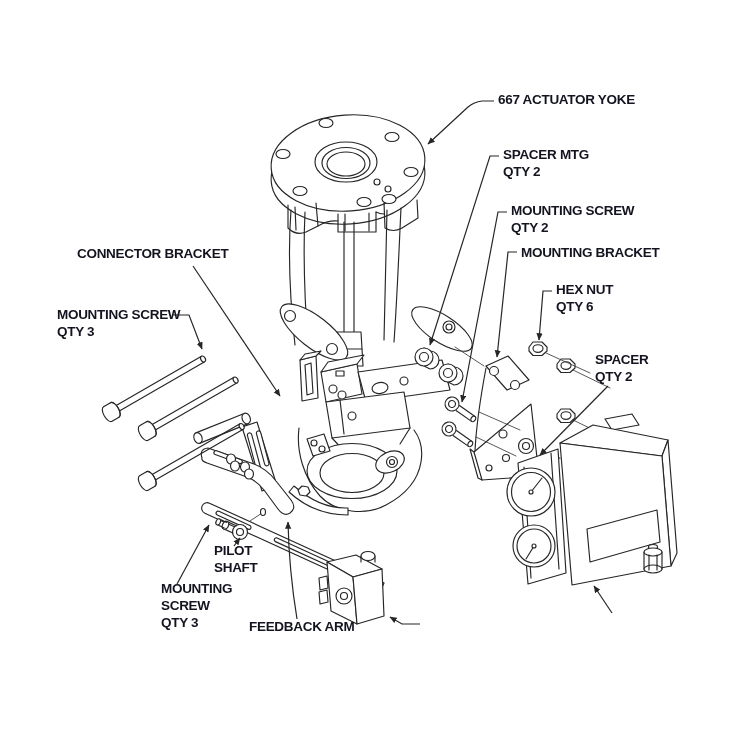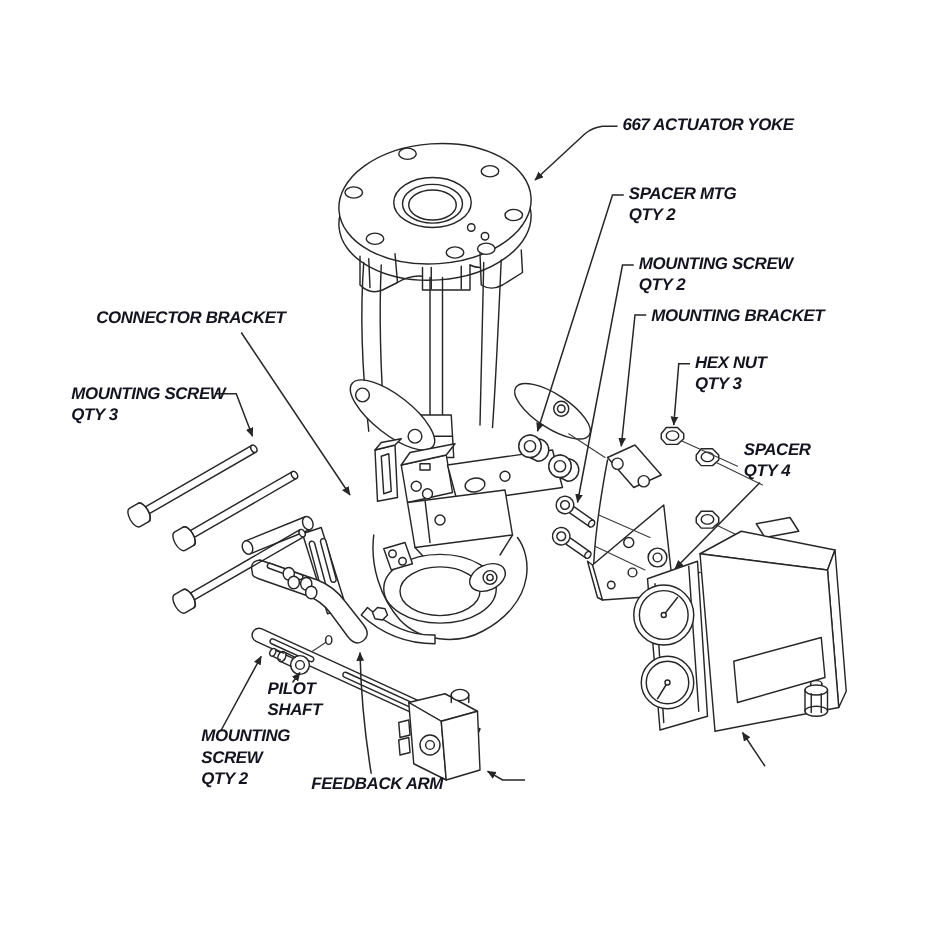--- a/index.html
+++ b/index.html
@@ -1,20 +1,20 @@
 <!DOCTYPE html>
 <html><head>
 <meta charset="utf-8">
 <style>
   html,body{margin:0;padding:0;background:#ffffff;}
   #stage{position:relative;width:750px;height:750px;background:#ffffff;overflow:hidden;
          font-family:"Liberation Sans","DejaVu Sans",sans-serif;}
   #art{position:absolute;left:0;top:0;}
   .lbl{position:absolute;color:#13141f;font-weight:700;font-size:13.5px;line-height:17px;
-       letter-spacing:-0.3px;white-space:pre-line;user-select:none;font-style:italic;}
+       letter-spacing:-0.3px;white-space:pre-line;user-select:none;}
   svg *{vector-effect:non-scaling-stroke;}
   .ln{stroke:#262626;stroke-width:1.15;fill:none;stroke-linecap:round;stroke-linejoin:round;}
   .f{fill:#ffffff;}
   .thin{stroke:#3a3a3a;stroke-width:0.85;}
   .leader{stroke:#262626;stroke-width:1.2;fill:none;}
 </style>
 </head>
 <body>
 
 <div id="stage">
@@ -274,26 +274,26 @@
   </g>
 </svg>
 
 <div class="lbl" style="left:498px;top:91px">667 ACTUATOR YOKE</div>
 <div class="lbl" style="left:503px;top:146px">SPACER MTG
 QTY 2</div>
 <div class="lbl" style="left:511px;top:202px">MOUNTING SCREW
 QTY 2</div>
 <div class="lbl" style="left:521px;top:244px">MOUNTING BRACKET</div>
 <div class="lbl" style="left:556px;top:281px">HEX NUT
-QTY 3</div>
+QTY 6</div>
 <div class="lbl" style="left:595px;top:351px">SPACER
-QTY 4</div>
+QTY 2</div>
 <div class="lbl" style="left:77px;top:245px">CONNECTOR BRACKET</div>
 <div class="lbl" style="left:57px;top:306px">MOUNTING SCREW
 QTY 3</div>
 <div class="lbl" style="left:214px;top:542px">PILOT
 SHAFT</div>
 <div class="lbl" style="left:161px;top:580px">MOUNTING
 SCREW
-QTY 2</div>
+QTY 3</div>
 <div class="lbl" style="left:249px;top:618px">FEEDBACK ARM</div>
 
 </div>
 
 </body></html>

